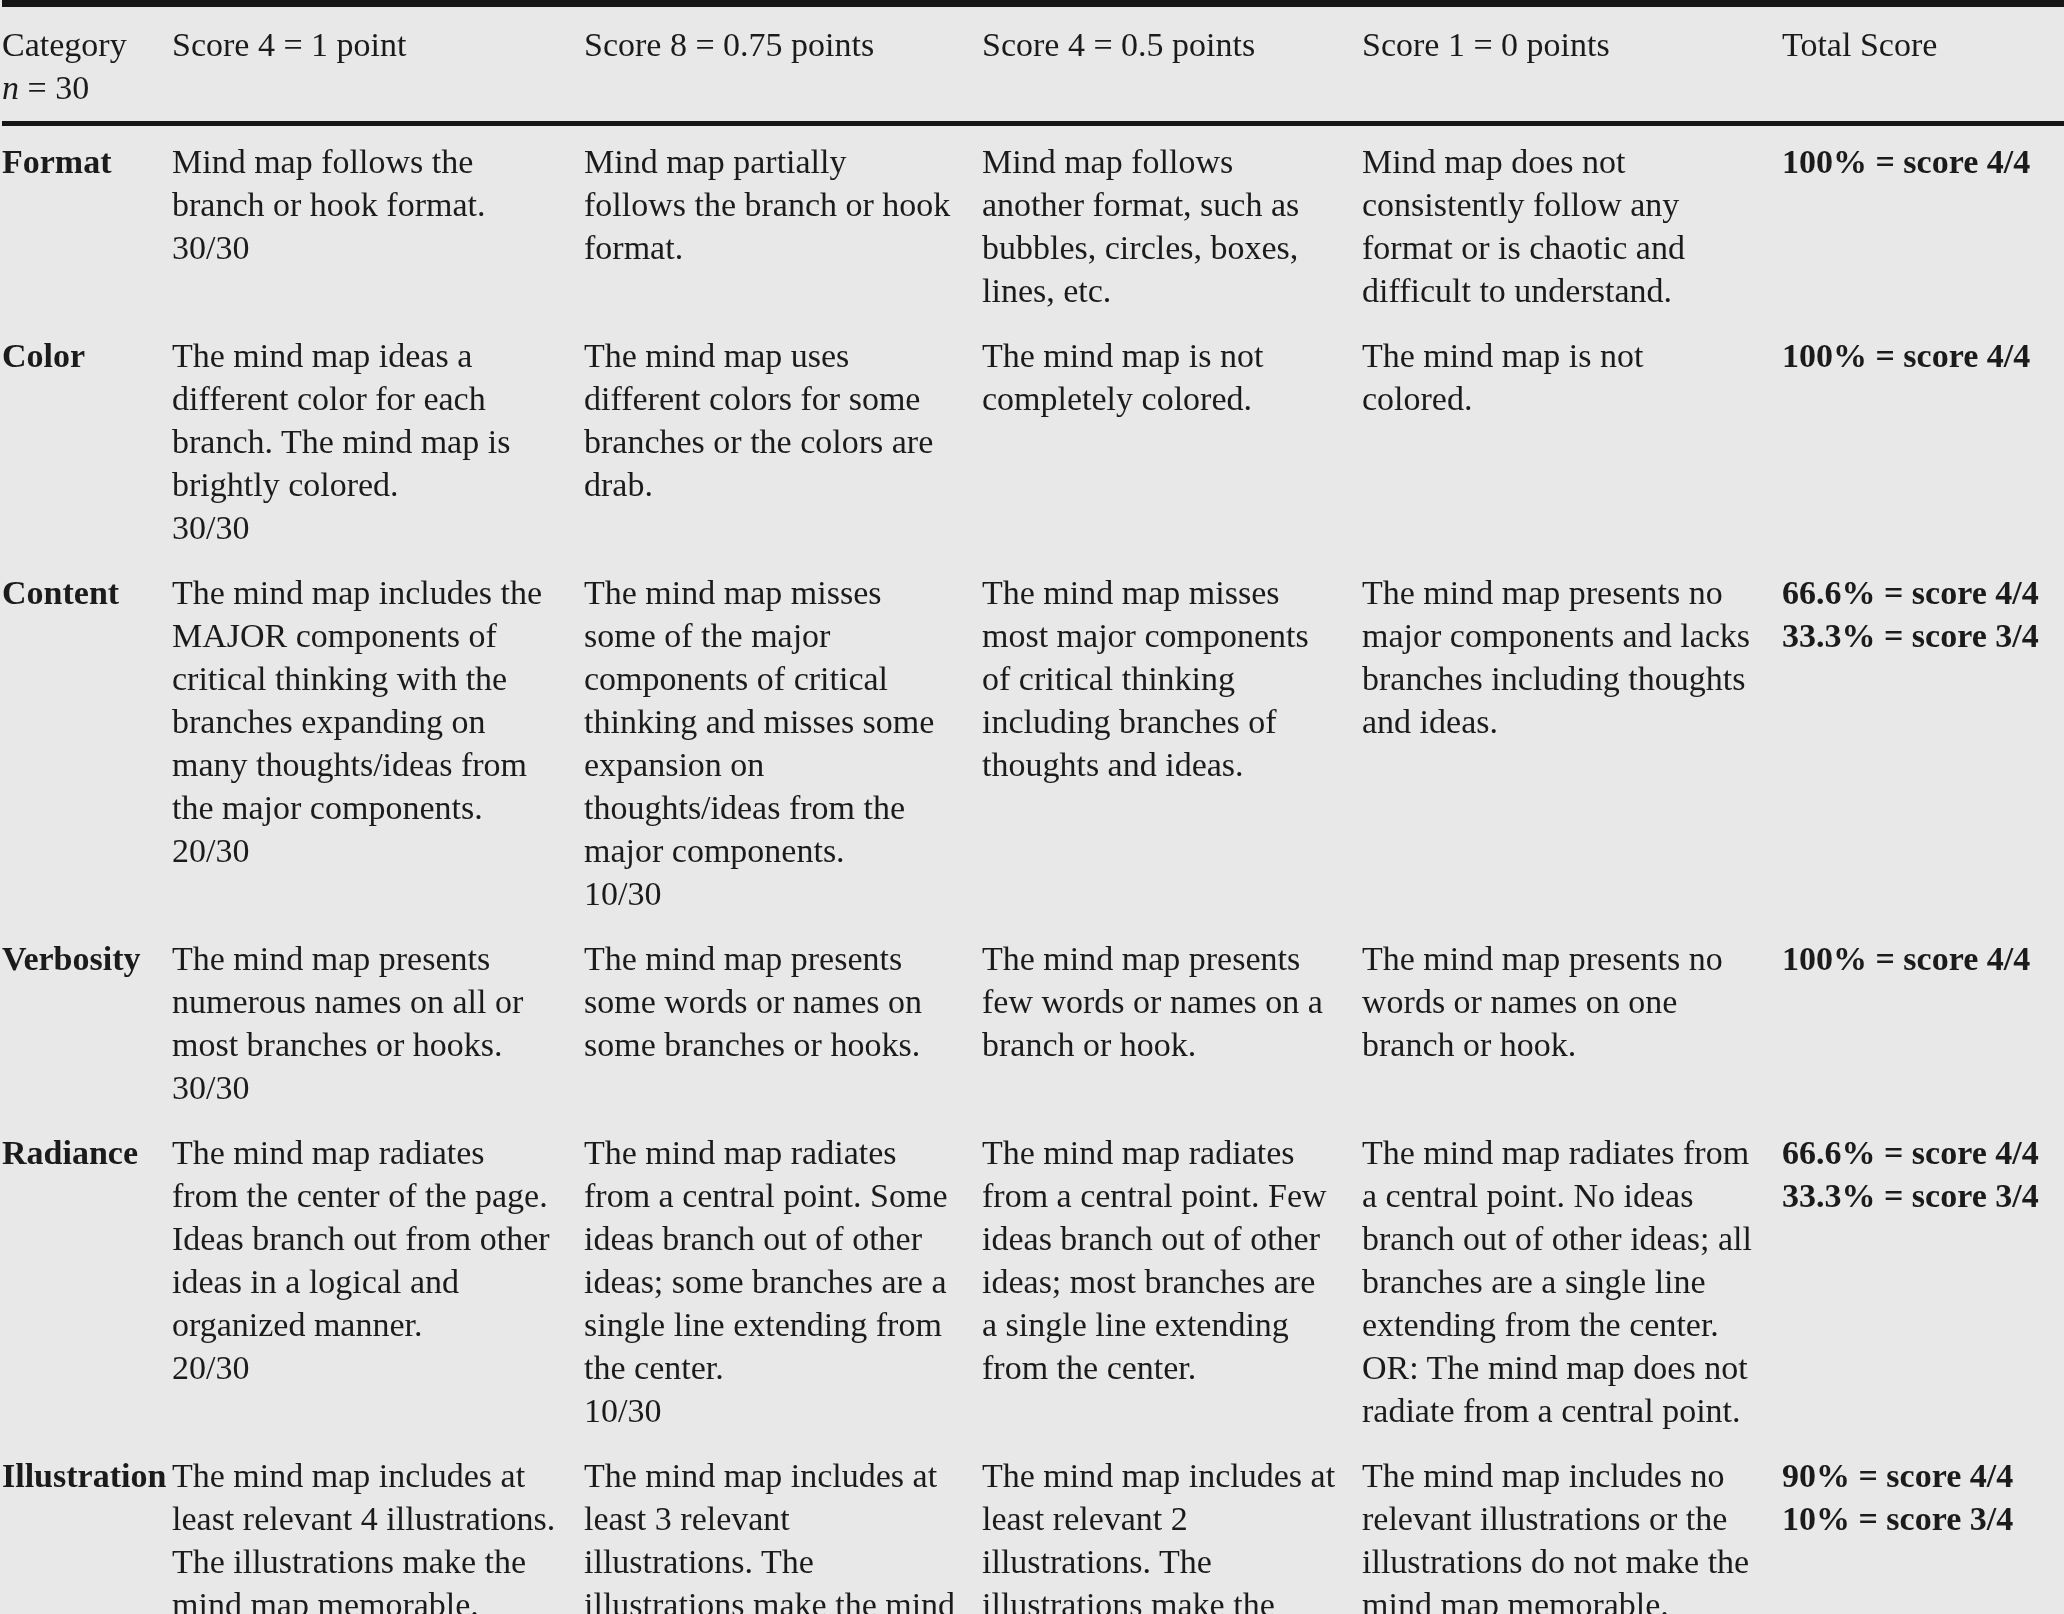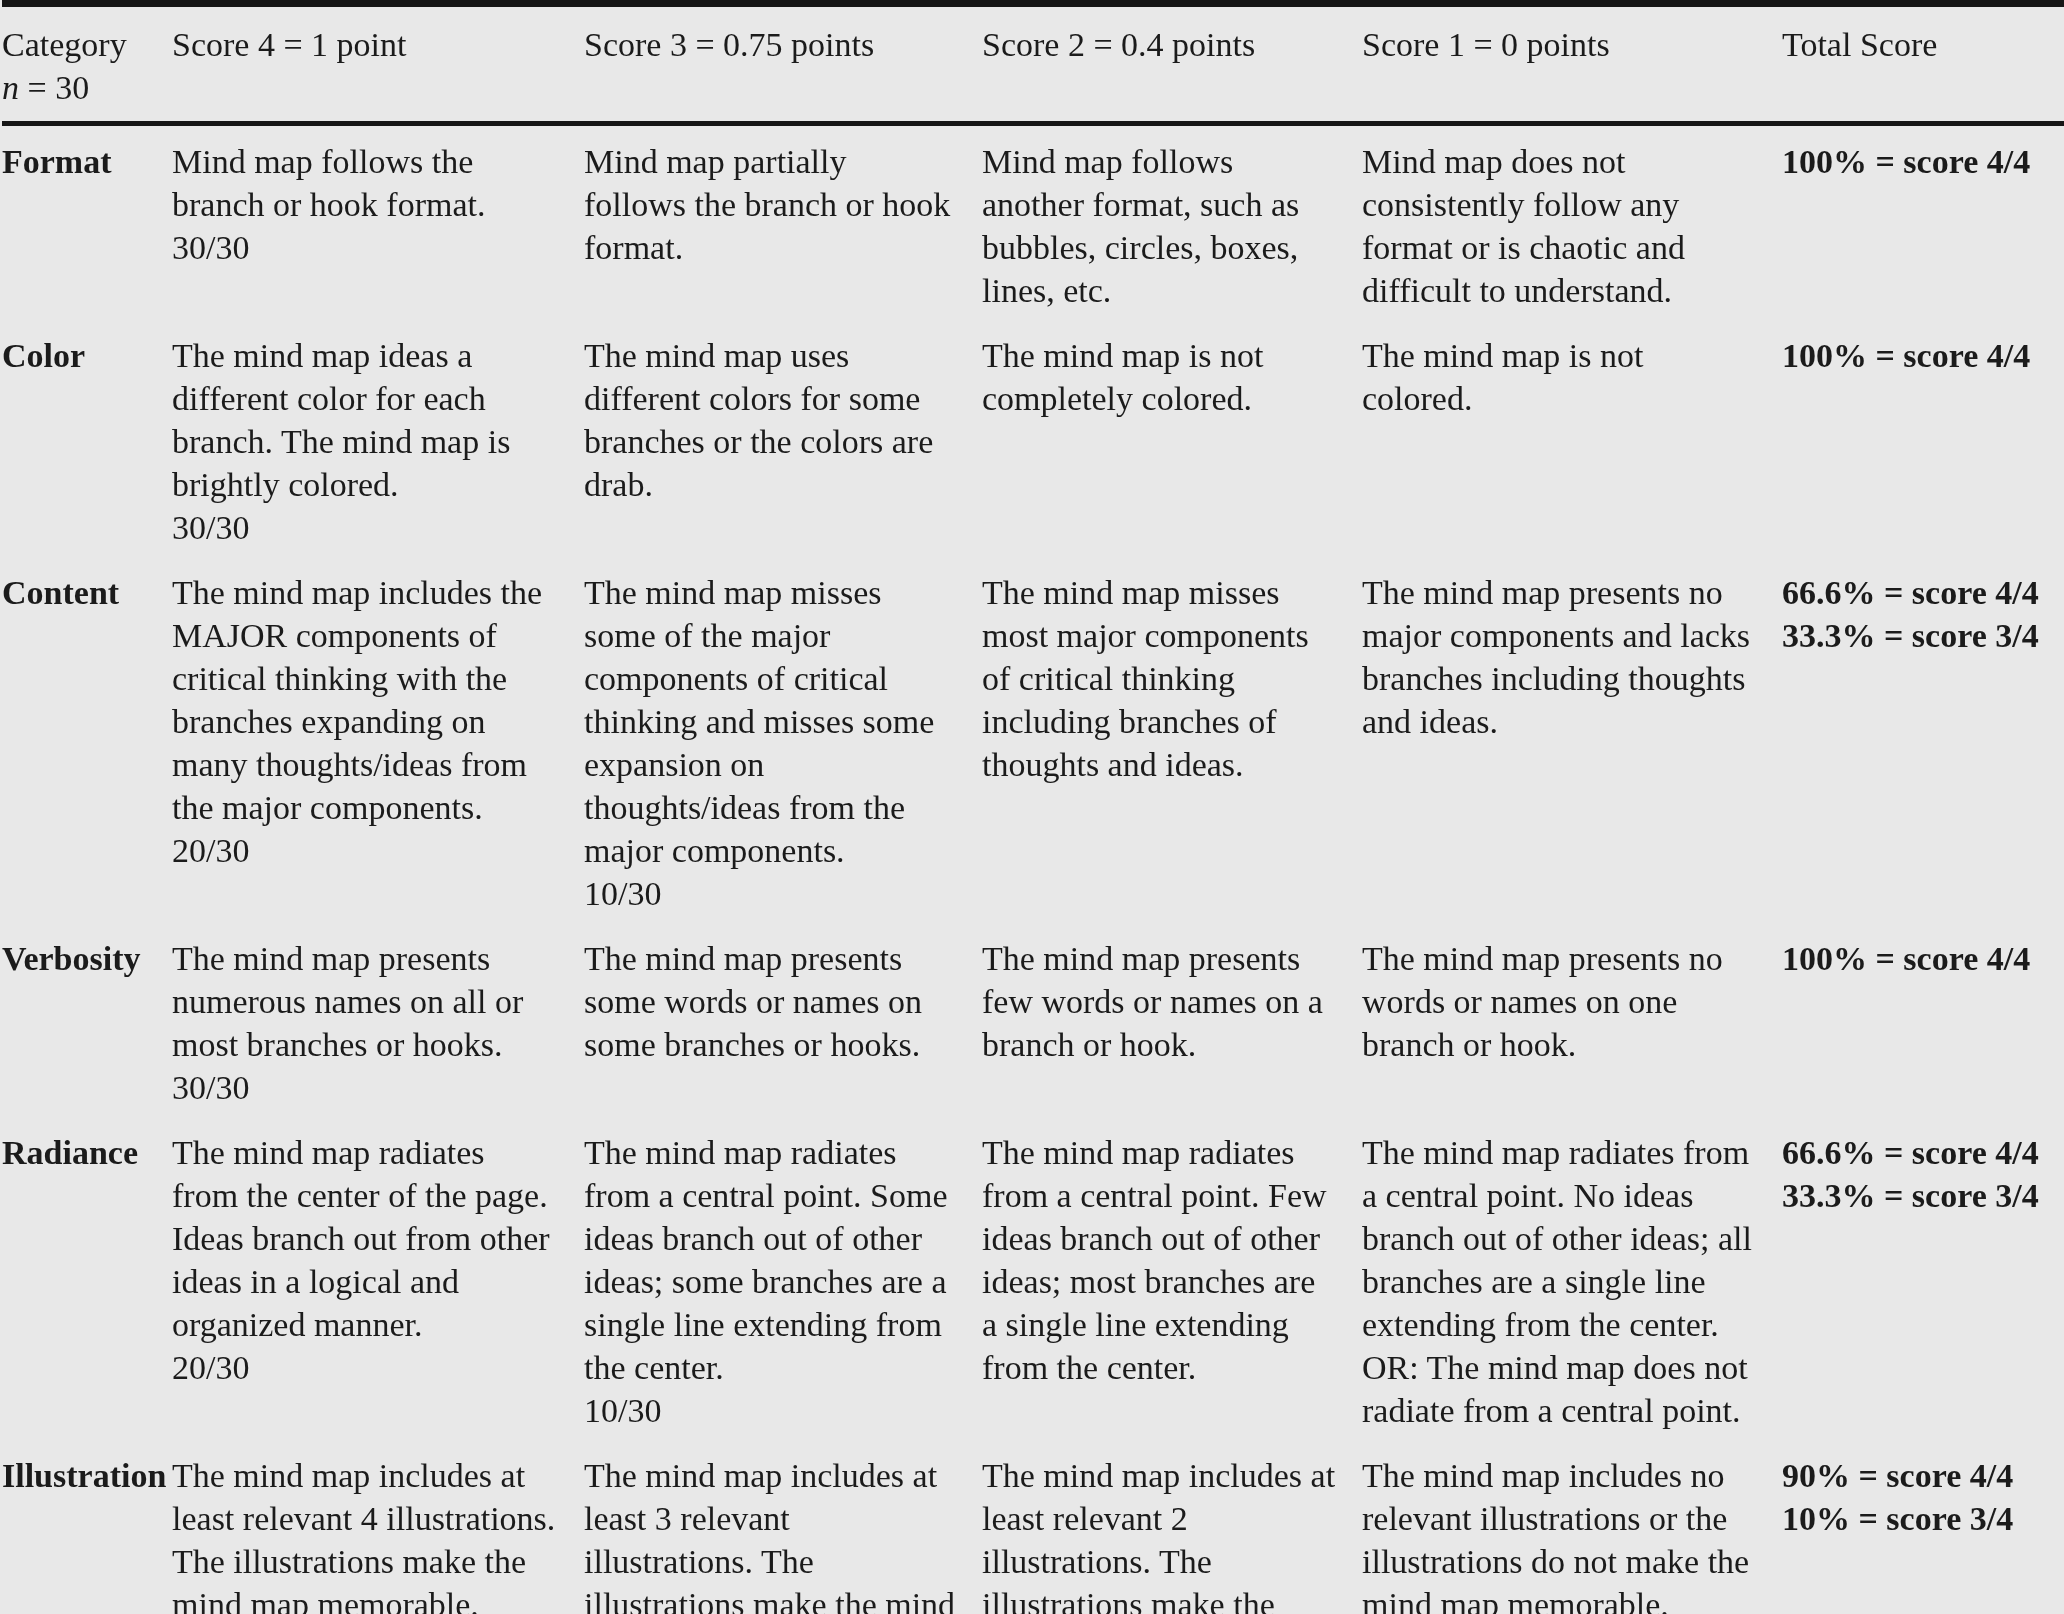--- a/index.html
+++ b/index.html
@@ -52,22 +52,22 @@
         <col style="width:420px">
         <col style="width:294px">
     </colgroup>
     <thead>
       <tr>
         <th>
           <div>Category</div>
           <div><span class="it">n</span><span> = 30</span></div>
         </th>
         <th>Score 4 = 1 point</th>
-        <th>Score 3 = 0.75 points</th>
-        <th>Score 2 = 0.4 points</th>
+        <th>Score 8 = 0.75 points</th>
+        <th>Score 4 = 0.5 points</th>
         <th>Score 1 = 0 points</th>
         <th>Total Score</th>
       </tr>
     </thead>
     <tbody>
       <tr>
         <td class="cat">Format</td>
         <td>
             <div class="desc">Mind map follows the branch or hook format.</div>
             <div class="frac">30/30</div>

